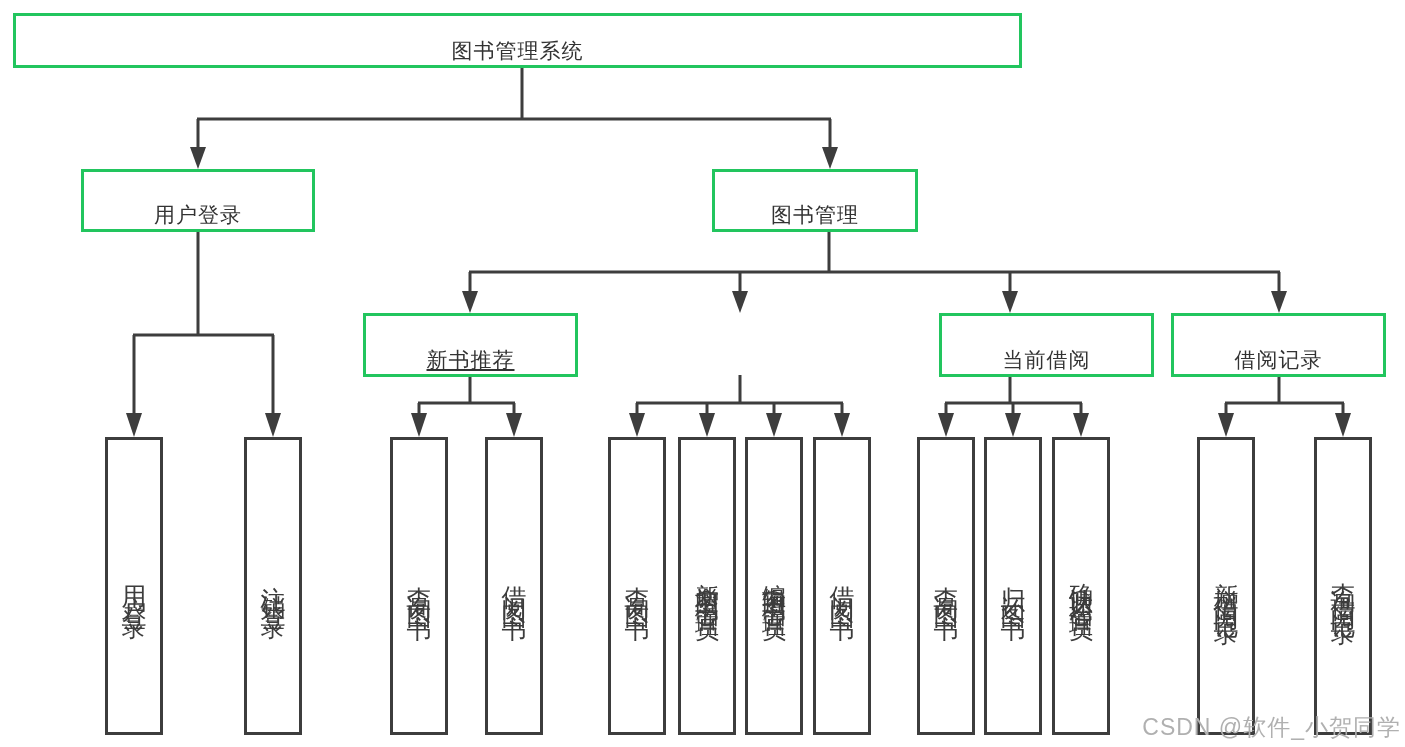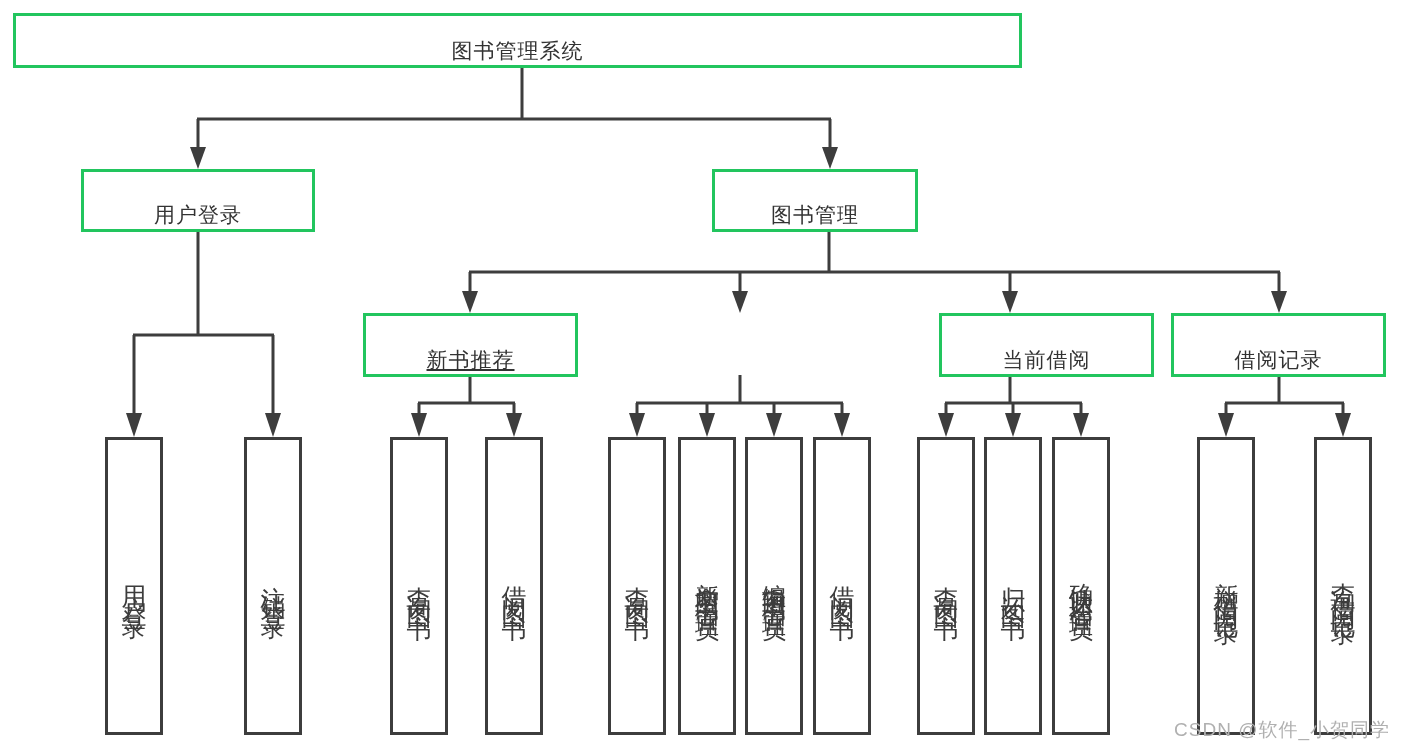--- a/index.html
+++ b/index.html
@@ -68,23 +68,23 @@
   #leaf-c2 { left: 678px; }
   #leaf-c3 { left: 745px; }
   #leaf-c4 { left: 813px; }
   #leaf-d1 { left: 917px; }
   #leaf-d2 { left: 984px; }
   #leaf-d3 { left: 1052px; }
   #leaf-e1 { left: 1197px; }
   #leaf-e2 { left: 1314px; }
   #watermark {
     position: absolute;
-    right: 15px;
+    right: 4px;
     bottom: 4px;
-    font-size: 19px;
+    font-size: 23px;
     color: #b0b0b0;
     letter-spacing: 1px;
     z-index: 5;
     white-space: nowrap;
   }
 </style>
 </head>
 <body>
 
 <div id="canvas">

